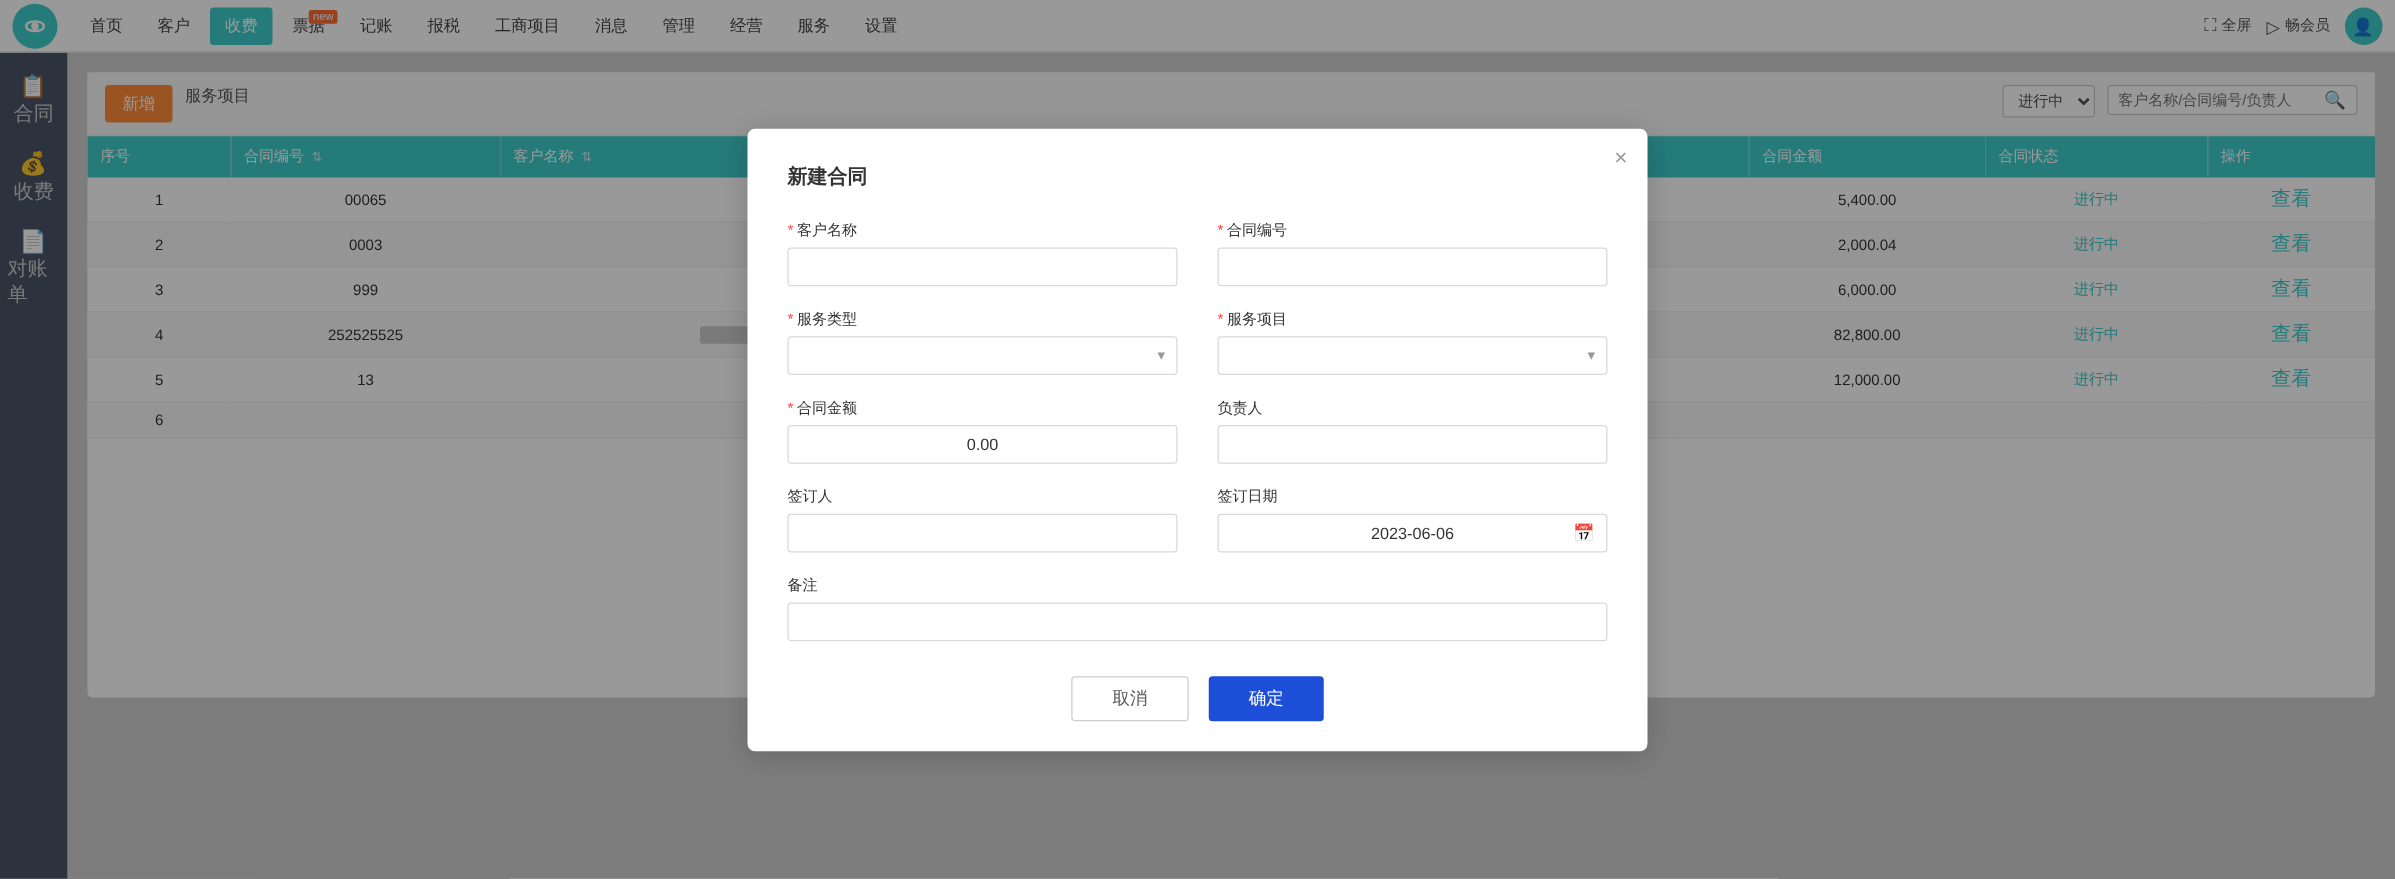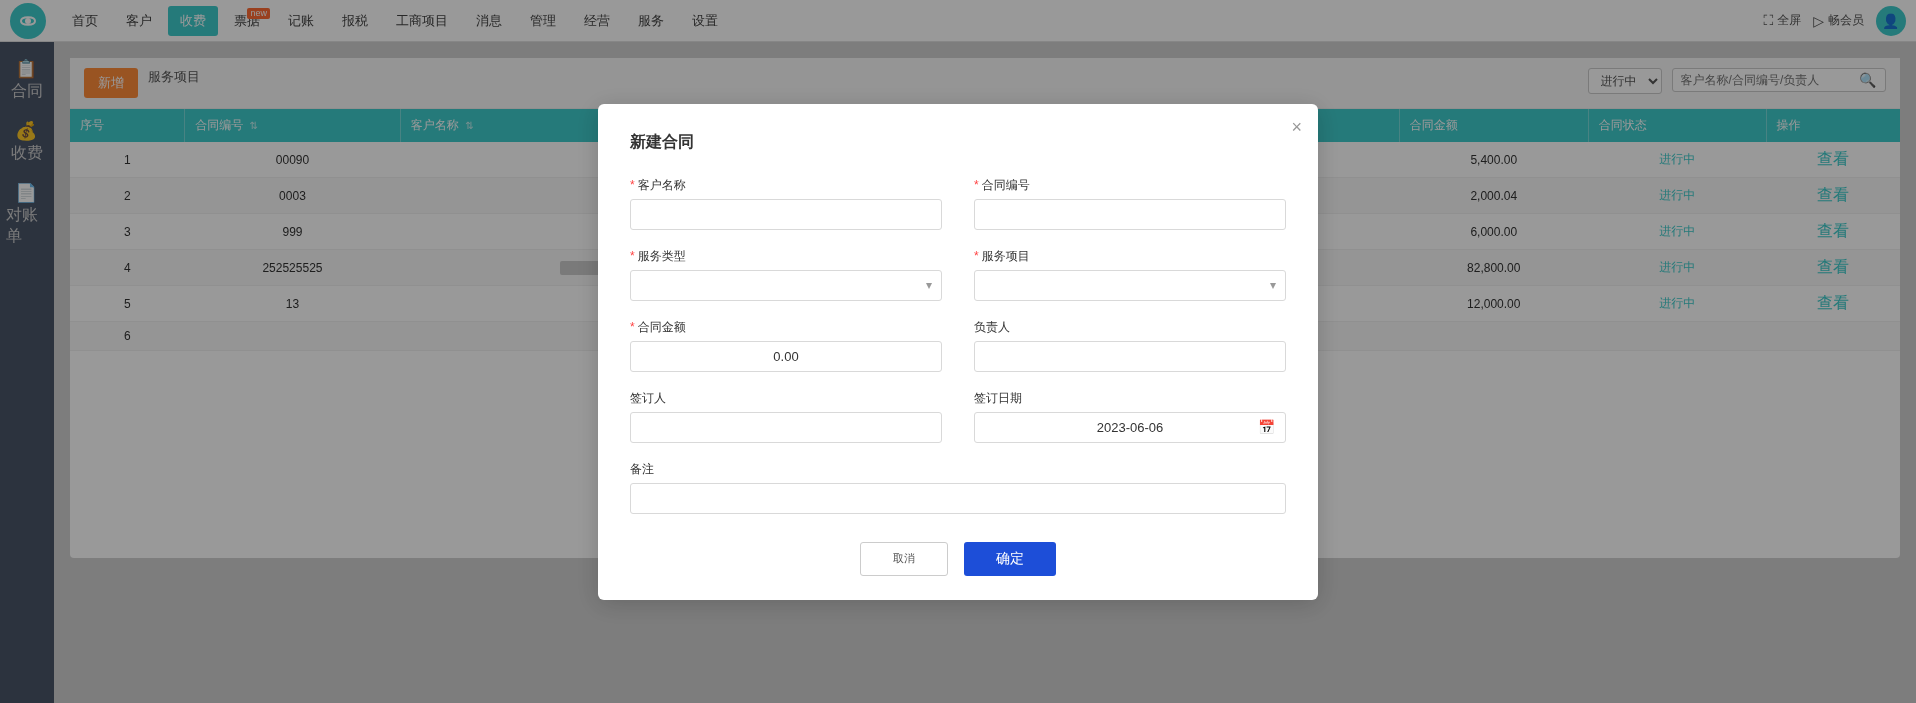--- a/index.html
+++ b/index.html
@@ -123,21 +123,21 @@
       margin-left: auto;
       padding: 4px 8px; border: 1px solid #ccc; border-radius: 3px;
       font-size: 12px; color: #555;
       background: #fff;
       cursor: pointer;
     }
     .search-box {
       display: flex; align-items: center;
       border: 1px solid #ccc; border-radius: 3px;
       padding: 3px 8px; background: #fff;
-      gap: 19px;
+      gap: 5px;
     }
     .search-input {
       border: none; outline: none; font-size: 12px;
       width: 160px; color: #555;
     }
     .search-icon { color: #999; font-size: 14px; cursor: pointer; }
 
     
     .data-table {
       width: 100%;
@@ -235,21 +235,21 @@
       color: #aaa; font-size: 14px; cursor: pointer;
     }
 
     .modal-footer {
       display: flex; justify-content: center; gap: 16px;
       margin-top: 28px;
     }
     .btn-cancel {
       padding: 8px 32px; border: 1px solid #ccc;
       background: #fff; color: #555;
-      border-radius: 3px; cursor: pointer; font-size: 11px; text-align: right;
+      border-radius: 3px; cursor: pointer; font-size: 14px; text-align: right;
     }
     .btn-confirm {
       padding: 8px 32px;
       background: #1d4ed8; color: #fff;
       border: none; border-radius: 3px; cursor: pointer; font-size: 14px;
     }
 
     .col-customer { text-align: left; }
     .blurred-text {
       background: #ccc; color: transparent; border-radius: 2px;
@@ -347,21 +347,21 @@
               <span class="sort-icon">⇅</span>
             </th>
             <th>合同金额</th>
             <th>合同状态</th>
             <th>操作</th>
           </tr>
         </thead>
         <tbody id="table-body">
         <tr>
               <td>1</td>
-              <td>00090</td>
+              <td>00065</td>
               <td class="col-customer"><span class="blurred-text">██████</span></td>
               <td>小规模记账</td>
               <td>202305-202404</td>
               <td>5,400.00</td>
               <td><span class="status-badge">进行中</span></td>
               <td><span class="action-link">查看</span></td>
             </tr>
             <tr>
               <td>2</td>
               <td>0003</td>

